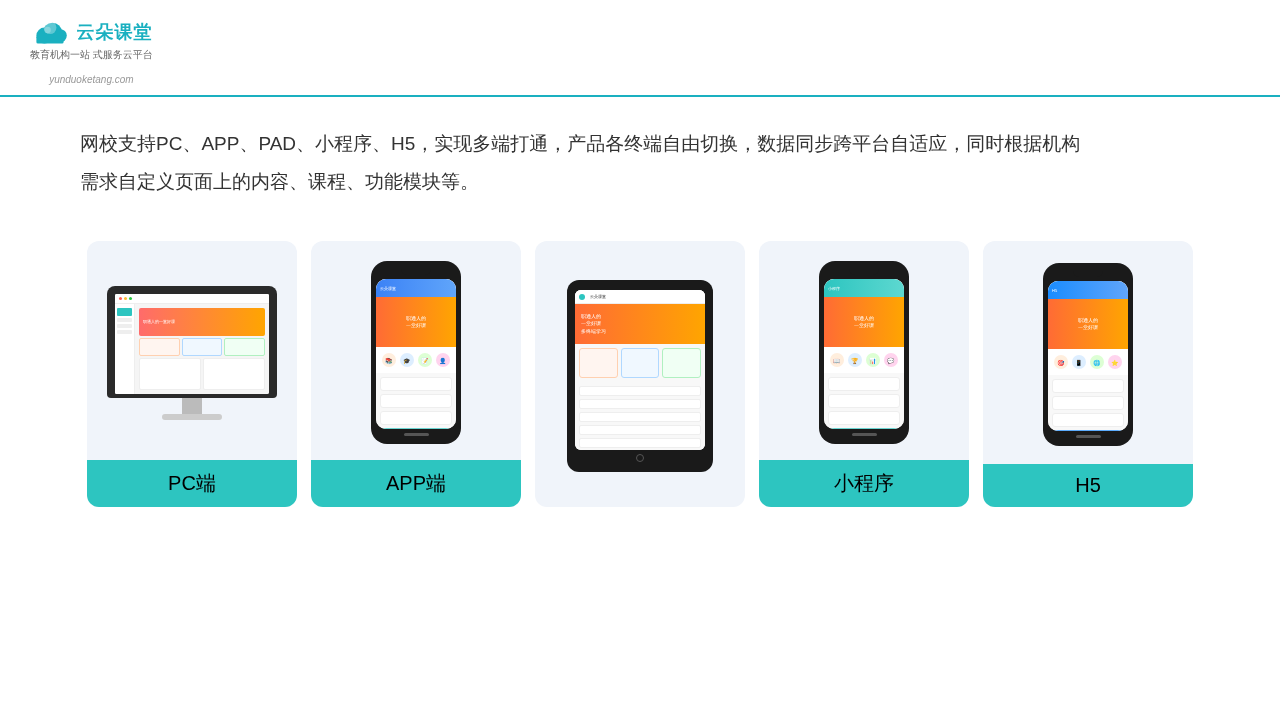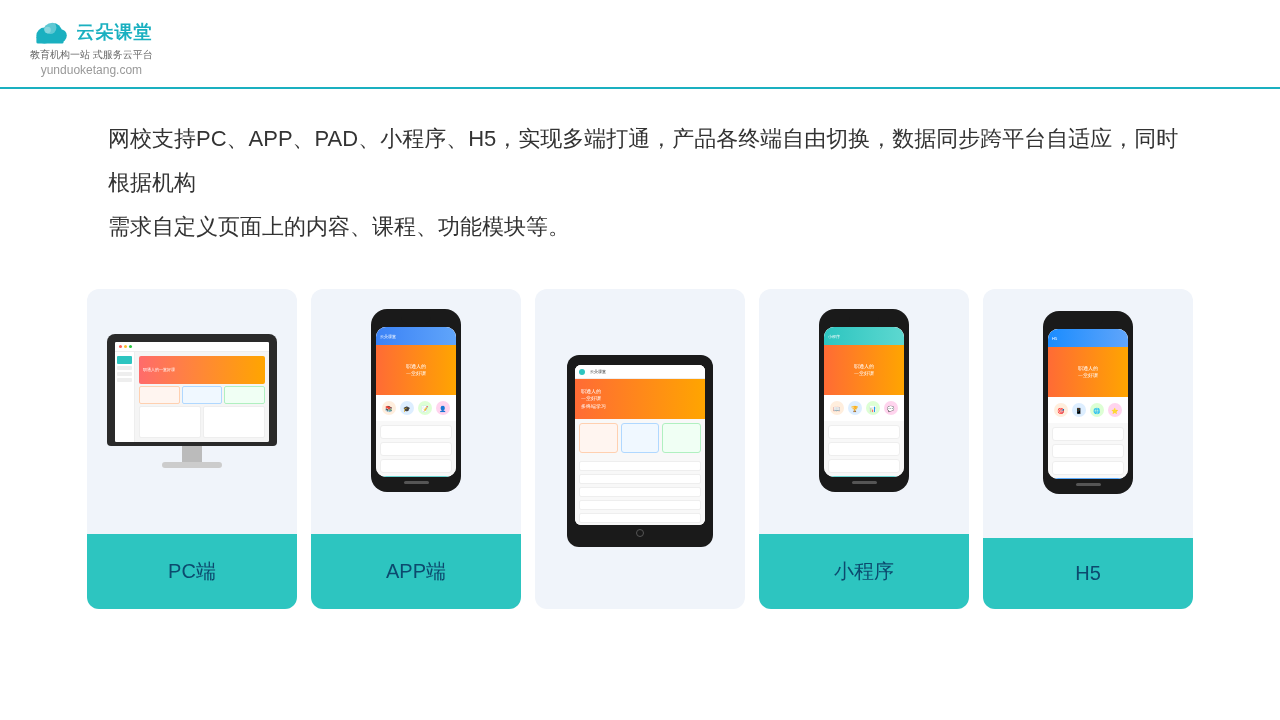--- a/index.html
+++ b/index.html
@@ -50,32 +50,32 @@
       font-weight: bold;
       letter-spacing: 1px;
     }
     .logo-sub {
       font-size: 10px;
       color: #666;
       margin-top: 2px;
       line-height: 1.4;
     }
     .logo-url {
-      font-size: 12px;
+      font-size: 10px;
       color: #999;
-      margin-top: 1px;
+      margin-top: 12px;
+      font-style: italic;
     }
 
     
     .description {
       padding: 28px 80px 10px 80px;
-      font-size: 22px;
+      font-size: 19px;
       color: #333;
       line-height: 2;
-      margin-left: 28px;
     }
 
     
     .cards-container {
       display: flex;
       gap: 14px;
       padding: 30px 50px 20px 50px;
       justify-content: center;
     }
 
@@ -92,26 +92,25 @@
       flex: 1;
       display: flex;
       align-items: center;
       justify-content: center;
       padding: 20px 10px 16px 10px;
       min-height: 200px;
     }
 
     .card-label {
       background: #2dc5c0;
-      color: #0c4a6e;
+      color: #000000;
       font-size: 20px;
       text-align: center;
-      padding: 24px 10px;
+      padding: 10px 10px;
       font-weight: 500;
-      margin-top: 26px;
     }
 
     
     
     .pc-monitor {
       position: relative;
     }
     .monitor-screen-outer {
       width: 170px;
       background: #2a2a2a;

